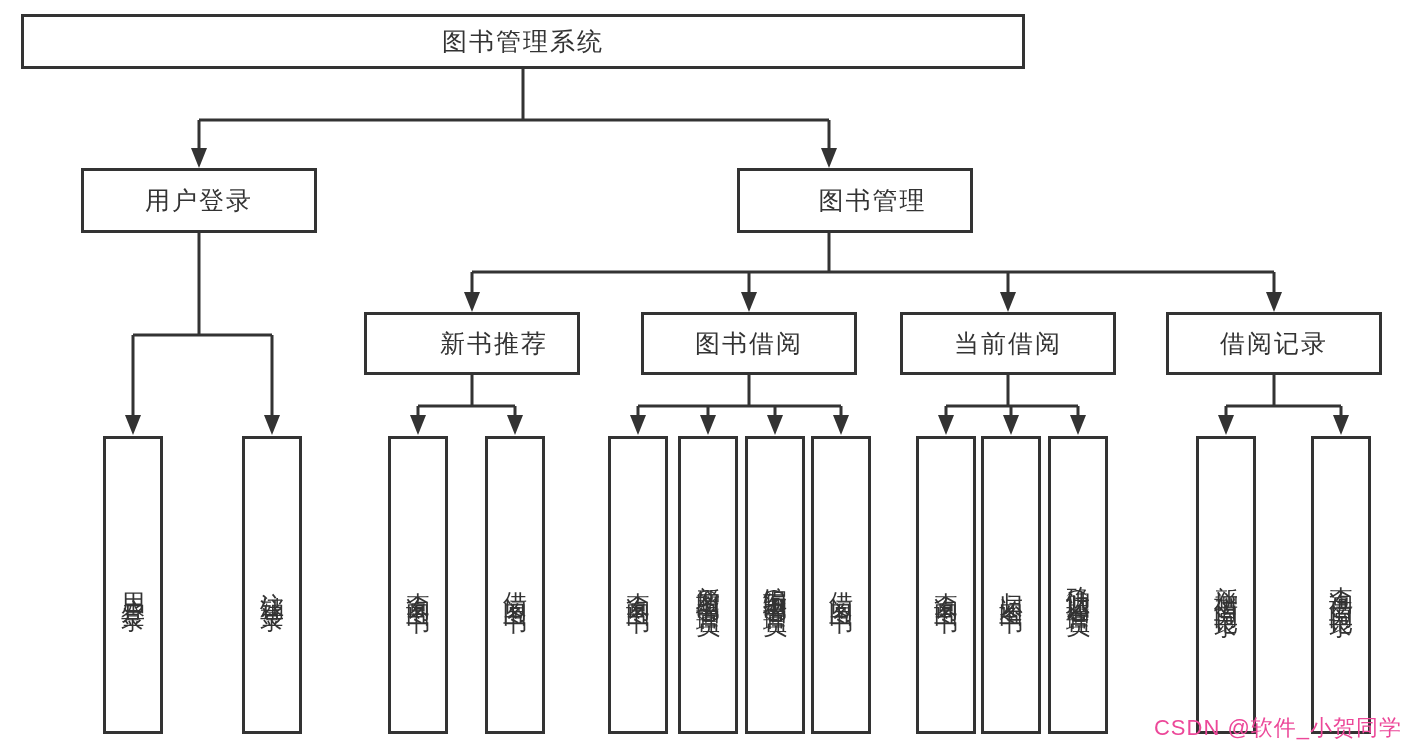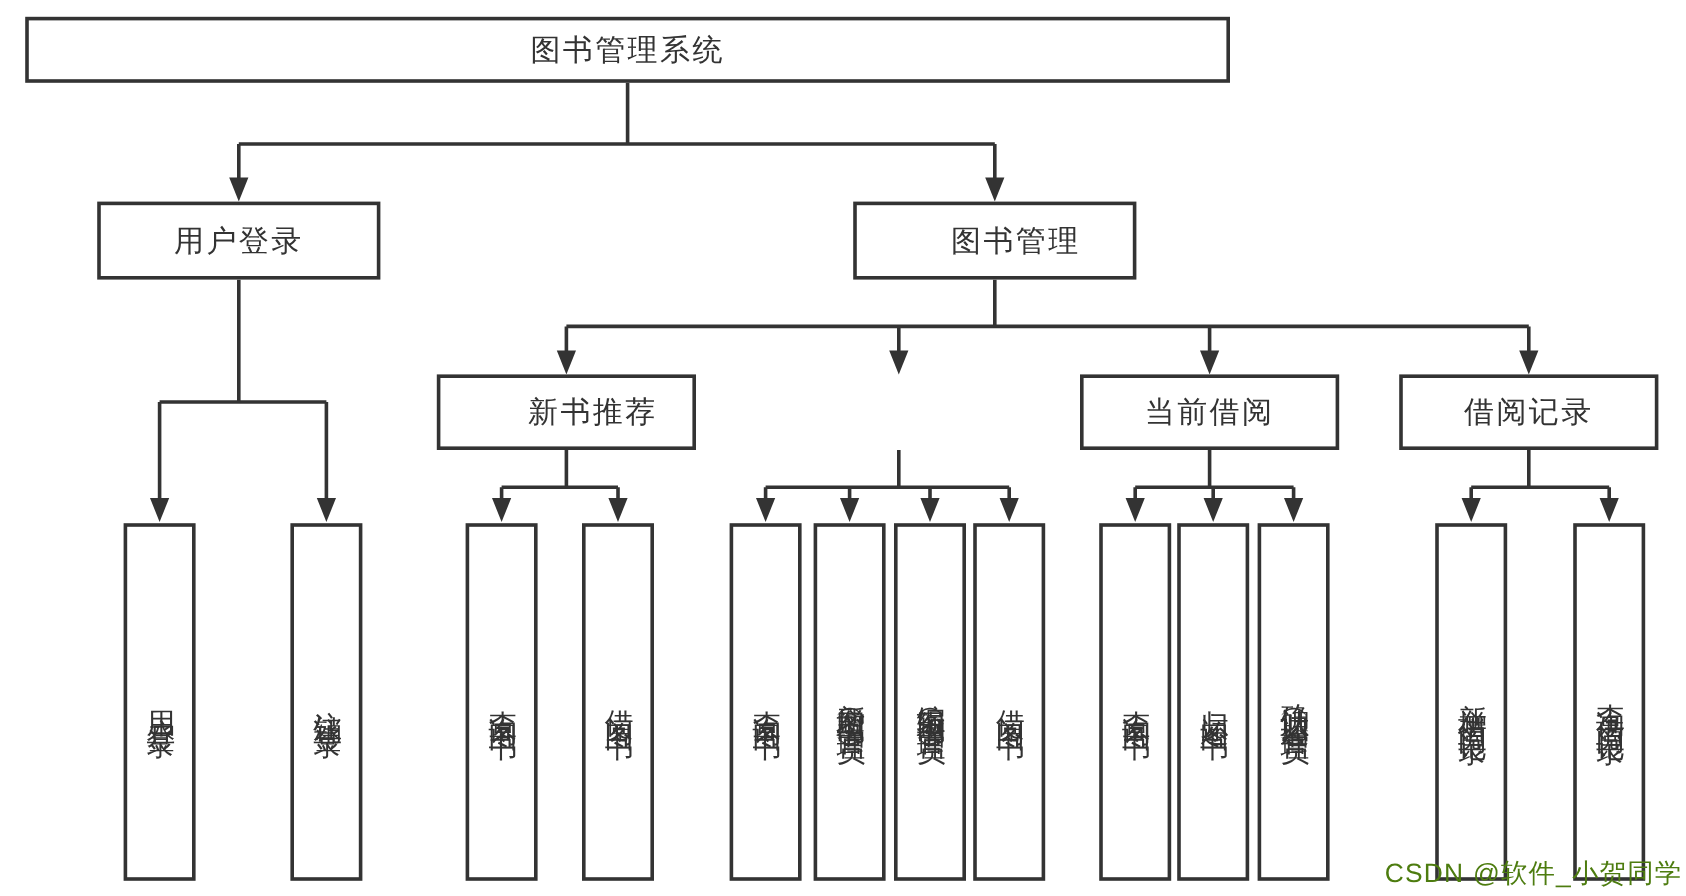--- a/index.html
+++ b/index.html
@@ -56,21 +56,21 @@
     line-height: 1;
   }
   .node.leaf.long { letter-spacing: 4px; }
 
   .watermark {
     position: absolute;
     right: 3px;
     bottom: 4px;
     font-size: 22px;
     letter-spacing: 1px;
-    color: #4d7c0f;
+    color: #ec4899;
     white-space: nowrap;
     z-index: 3;
   }
 </style>
 </head>
 <body>
 
 <div class="canvas">
 
   <svg class="connectors" width="1405" height="747" viewBox="0 0 1405 747" aria-hidden="true">
@@ -129,23 +129,24 @@
     <use href="#arrow" x="946" y="435"></use>
     <use href="#arrow" x="1011" y="435"></use>
     <use href="#arrow" x="1078" y="435"></use>
     <use href="#arrow" x="1226" y="435"></use>
     <use href="#arrow" x="1341" y="435"></use>
   </svg>
 
   <div class="node root">图书管理系统</div>
 
   <div class="node lvl2" style="left:81px;">用户登录</div>
-  <div class="node lvl2" style="left:711px;padding-left:35px;">图书管理</div>
+  <div class="node lvl2" style="left:737px;padding-left:35px;">图书管理</div>
 
   <div class="node lvl3" style="left:364px;padding-left:44px;">新书推荐</div>
+  <div class="node lvl3" style="left:641px;">图书借阅</div>
   <div class="node lvl3" style="left:900px;text-align:right;">当前借阅</div>
   <div class="node lvl3" style="left:1166px;">借阅记录</div>
 
   <div class="node leaf" style="left:103px;">用户登录</div>
   <div class="node leaf" style="left:242px;">注销登录</div>
 
   <div class="node leaf" style="left:388px;">查询图书</div>
   <div class="node leaf" style="left:485px;">借阅图书</div>
 
   <div class="node leaf" style="left:608px;">查询图书</div>

